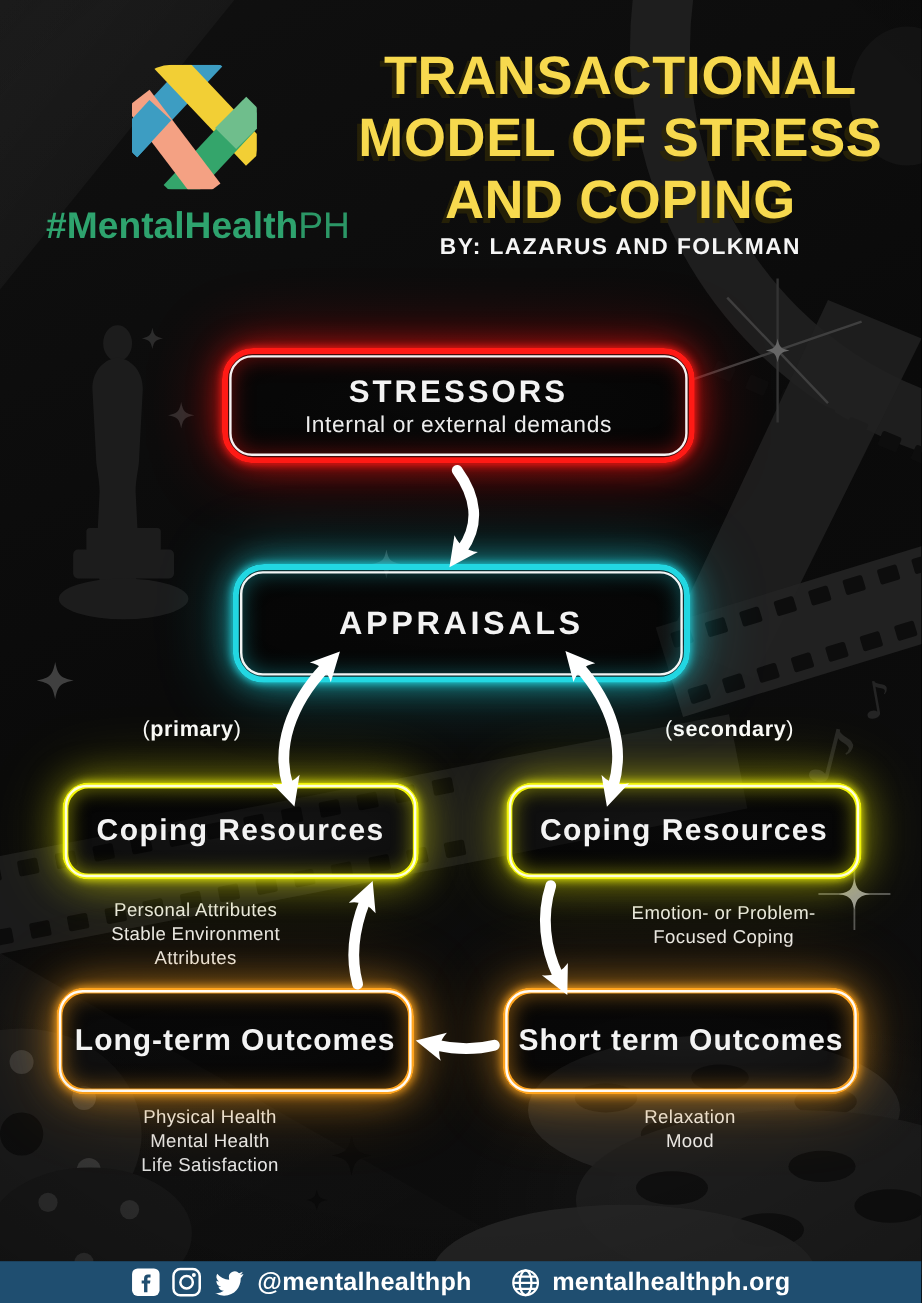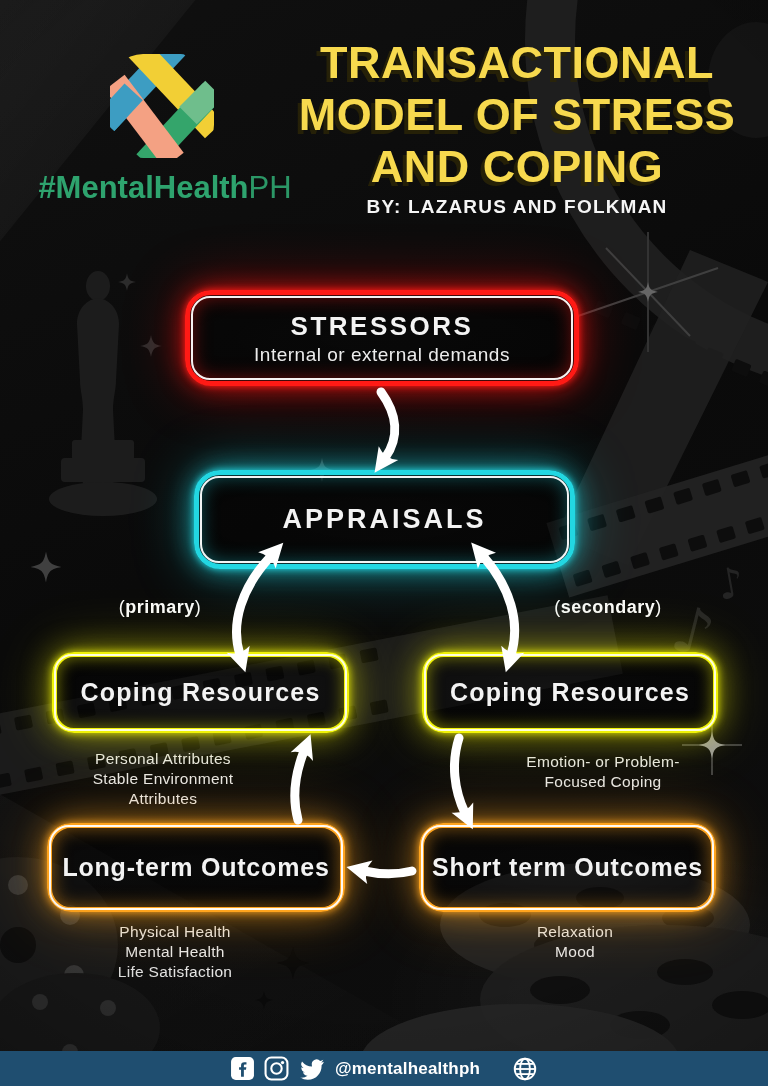--- a/index.html
+++ b/index.html
@@ -43,21 +43,21 @@
   .plabel{z-index:3;text-align:center;font-size:18px;color:#fafafa;letter-spacing:.5px;}
   .plabel .w{font-weight:700;}
   .notes{z-index:3;text-align:center;font-size:15.5px;line-height:20px;color:#e9e9e9;letter-spacing:.3px;}
 
   
   .arrows{position:absolute;left:0;top:0;z-index:6;pointer-events:none;}
 
   
   .footer{left:0;top:1051px;width:768px;height:35px;background:var(--footer-bar,#1f4e70);z-index:7;
           display:flex;align-items:center;justify-content:center;gap:9px;color:#fff;}
-  .footer .txt{font-size:17px;font-weight:700;letter-spacing:.2px;}
+  .footer .txt{font-size:21px;font-weight:700;letter-spacing:.2px;}
   .sp{width:14px;}
 
   .vignette{inset:0;z-index:5;pointer-events:none;
     background:radial-gradient(ellipse 120% 90% at 50% 42%,rgba(0,0,0,0) 55%,rgba(0,0,0,.5) 100%);}
 </style>
 </head>
 <body>
 
 <div class="page">
 
@@ -355,15 +355,16 @@
     <div class="sp"></div>
     <svg width="26" height="26" viewBox="0 0 24 24">
       <g stroke="#ffffff" stroke-width="1.7" fill="none">
         <circle cx="12" cy="12" r="9.5"></circle>
         <ellipse cx="12" cy="12" rx="4.5" ry="9.5"></ellipse>
         <line x1="2.5" y1="12" x2="21.5" y2="12"></line>
         <line x1="4" y1="7.3" x2="20" y2="7.3"></line>
         <line x1="4" y1="16.7" x2="20" y2="16.7"></line>
       </g>
     </svg>
+    <div class="txt">mentalhealthph.org</div>
   </div>
 
 </div>
 
 </body></html>

